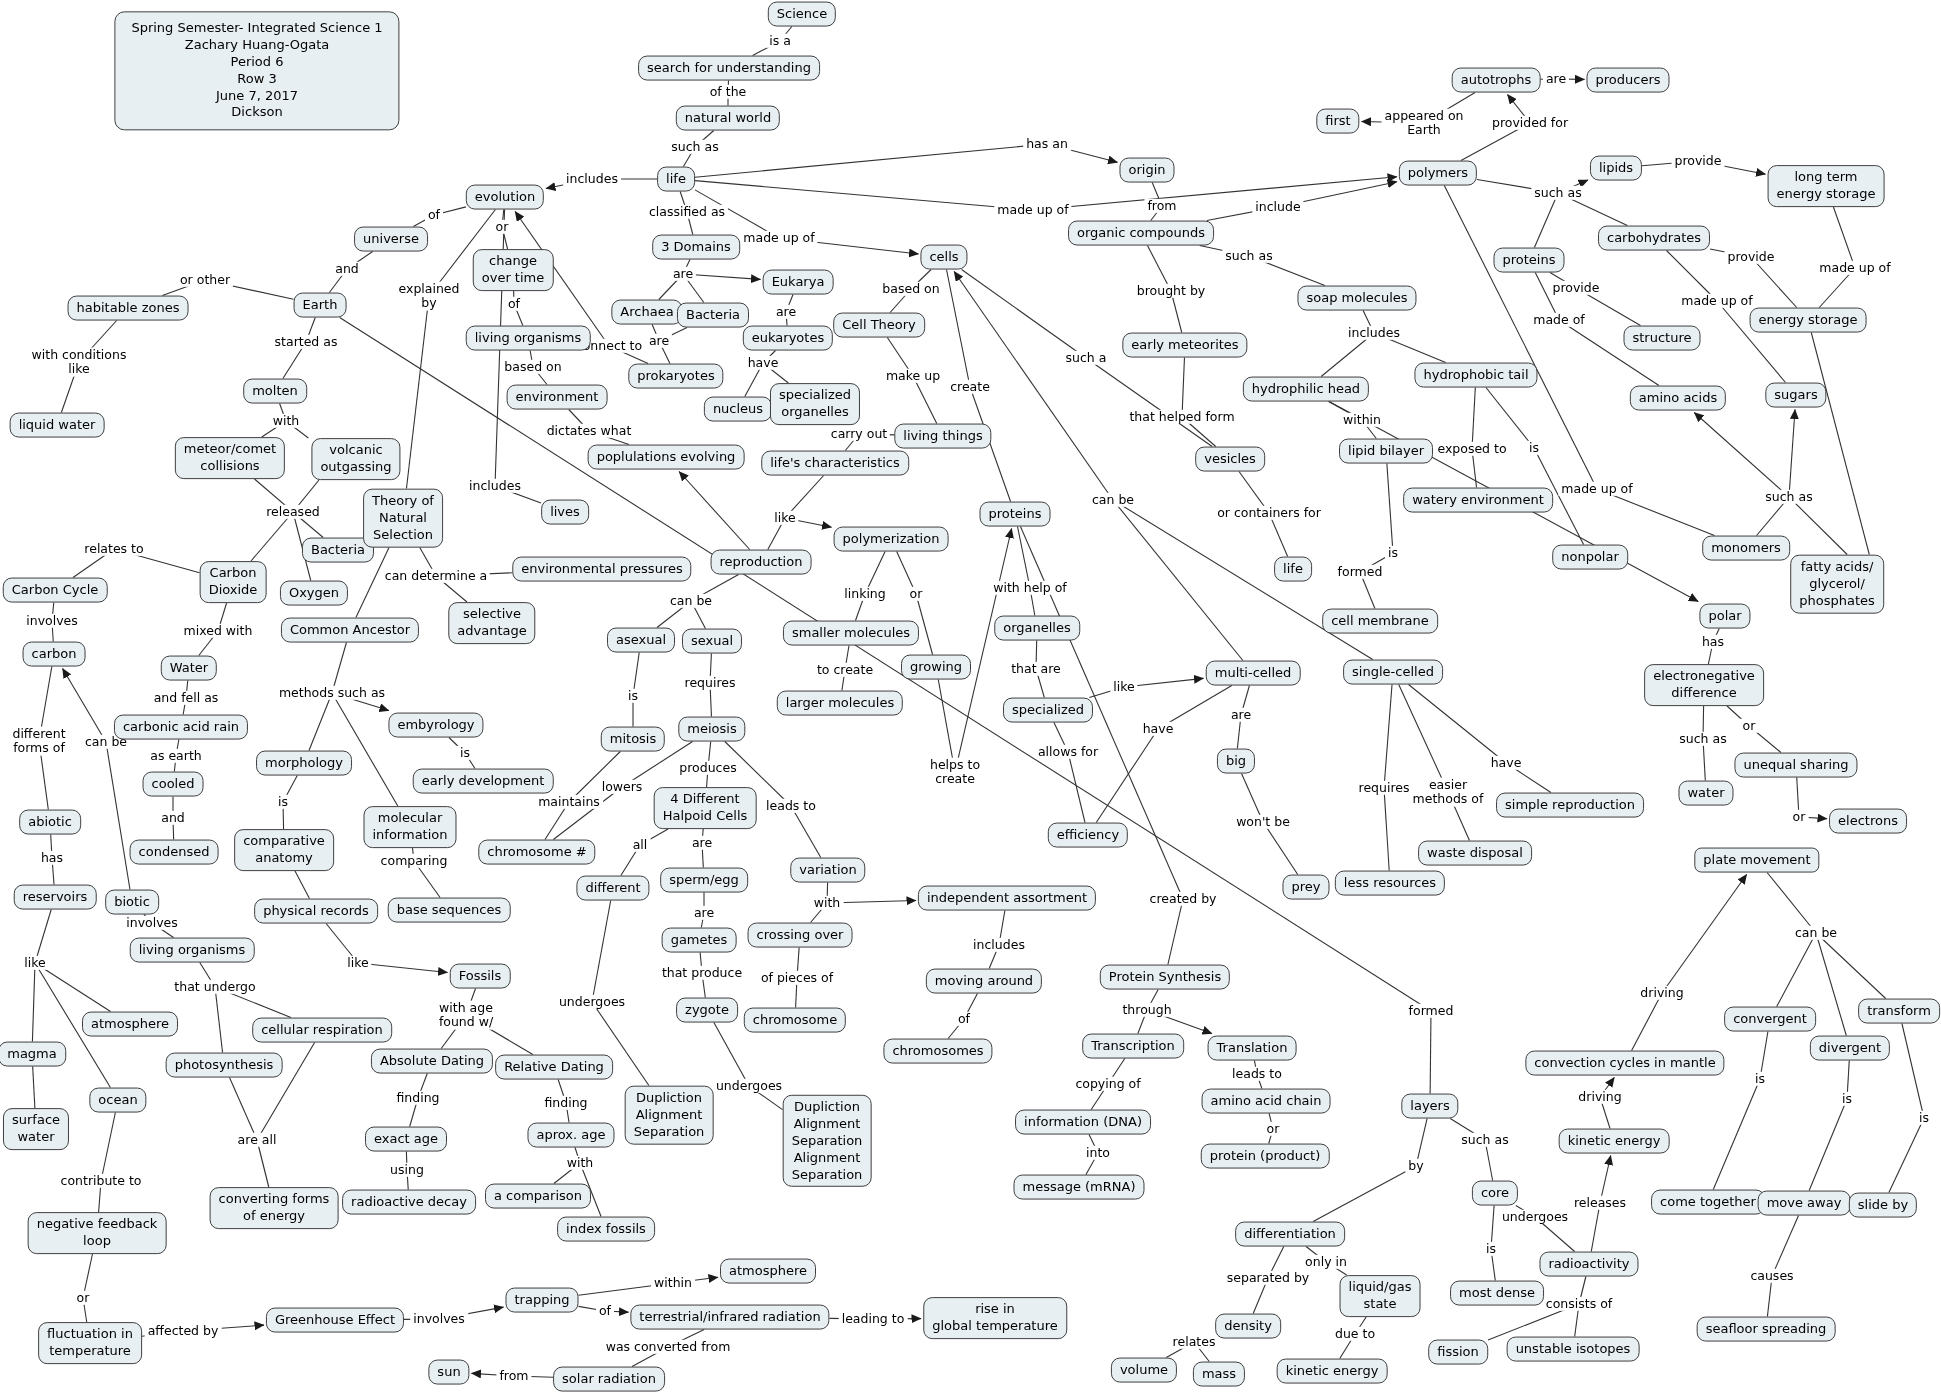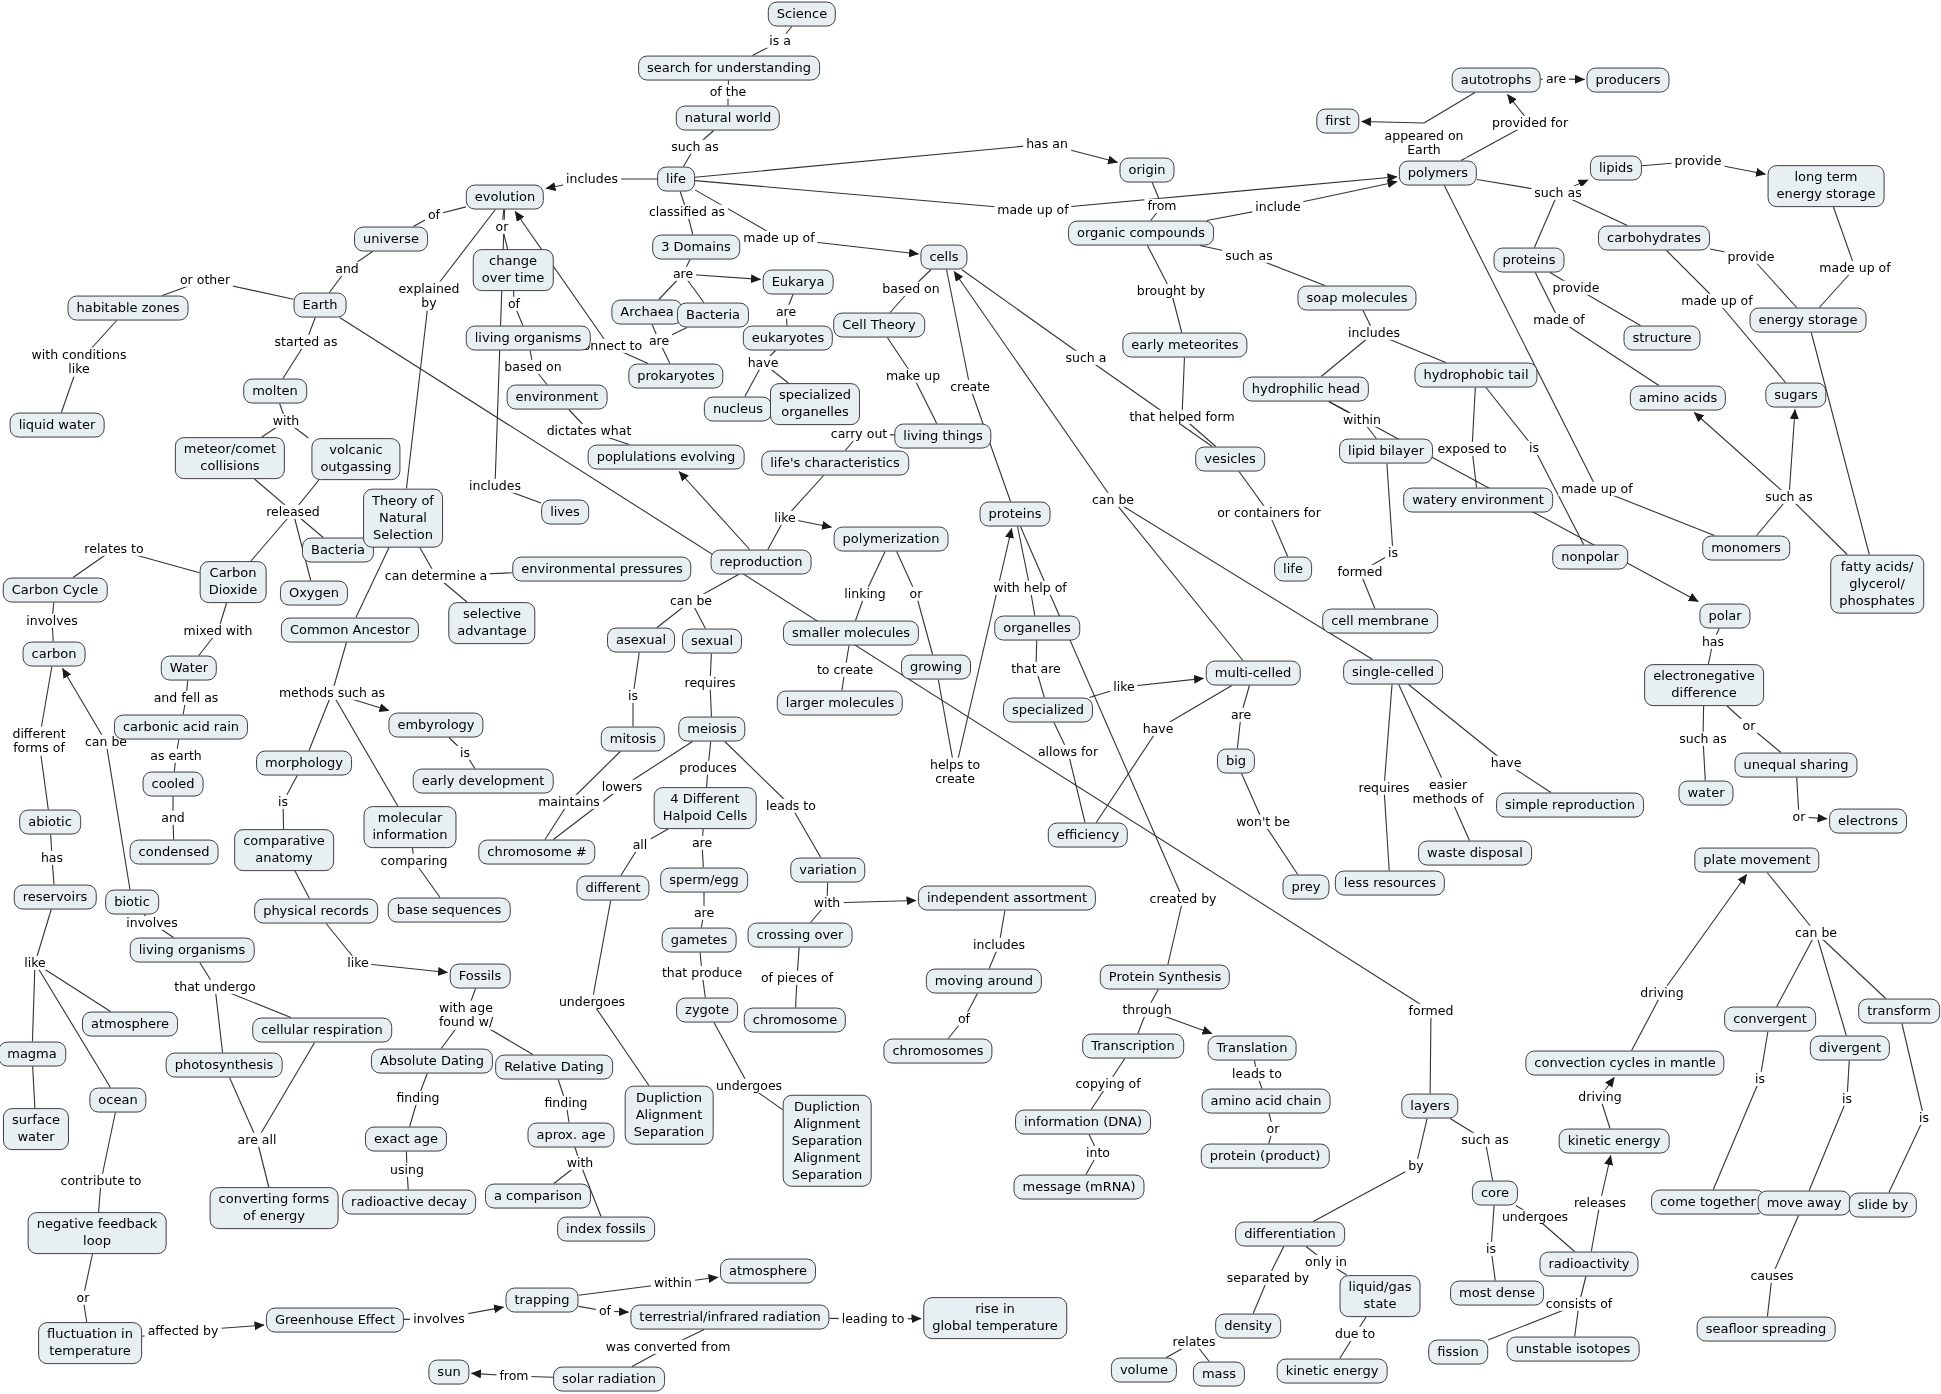--- a/index.html
+++ b/index.html
@@ -351,20 +351,26 @@
       <line x1="1306.0714285714287" y1="1246.5" x2="1326" y2="1262" stroke="#333333" stroke-width="1.1"></line>
       <line x1="1326" y1="1262" x2="1346.6470588235295" y2="1275" stroke="#333333" stroke-width="1.1"></line>
       <line x1="1283.75" y1="1246.5" x2="1268" y2="1278" stroke="#333333" stroke-width="1.1"></line>
       <line x1="1268" y1="1278" x2="1253.2083333333333" y2="1313.5" stroke="#333333" stroke-width="1.1"></line>
       <line x1="1215" y1="1335.7777777777778" x2="1194" y2="1342" stroke="#333333" stroke-width="1.1"></line>
       <line x1="1194" y1="1342" x2="1166.3214285714287" y2="1357.5" stroke="#333333" stroke-width="1.1"></line>
       <line x1="1194" y1="1342" x2="1209.234375" y2="1361.5" stroke="#333333" stroke-width="1.1"></line>
       <line x1="1366.1842105263158" y1="1317" x2="1355" y2="1334" stroke="#333333" stroke-width="1.1"></line>
       <line x1="1355" y1="1334" x2="1339.7702702702702" y2="1358.5" stroke="#333333" stroke-width="1.1"></line>
     </svg>
+<div class="node title" style="left: 257px; top: 71px;">Spring Semester- Integrated Science 1
+Zachary Huang-Ogata
+Period 6
+Row 3
+June 7, 2017
+Dickson</div>
     <div class="node" style="left: 802px; top: 14px;">Science</div>
     <div class="node" style="left: 729px; top: 68px;">search for understanding</div>
     <div class="node" style="left: 728px; top: 118px;">natural world</div>
     <div class="node" style="left: 676px; top: 179px;">life</div>
     <div class="node" style="left: 696px; top: 247px;">3 Domains</div>
     <div class="node" style="left: 647px; top: 312px;">Archaea</div>
     <div class="node" style="left: 713px; top: 315px;">Bacteria</div>
     <div class="node" style="left: 798px; top: 282px;">Eukarya</div>
     <div class="node" style="left: 788px; top: 338px;">eukaryotes</div>
     <div class="node" style="left: 676px; top: 376px;">prokaryotes</div>
@@ -510,21 +516,21 @@
     <div class="node" style="left: 1496px; top: 80px;">autotrophs</div>
     <div class="node" style="left: 1628px; top: 80px;">producers</div>
     <div class="node" style="left: 1338px; top: 121px;">first</div>
     <div class="node" style="left: 1616px; top: 168px;">lipids</div>
     <div class="node" style="left: 1826px; top: 186px;">long term
 energy storage</div>
     <div class="node" style="left: 1654px; top: 238px;">carbohydrates</div>
     <div class="node" style="left: 1808px; top: 320px;">energy storage</div>
     <div class="node" style="left: 1796px; top: 395px;">sugars</div>
     <div class="node" style="left: 1746px; top: 548px;">monomers</div>
-    <div class="node" style="left: 1877px; top: 584px;">fatty acids/
+    <div class="node" style="left: 1837px; top: 584px;">fatty acids/
 glycerol/
 phosphates</div>
     <div class="node" style="left: 1725px; top: 616px;">polar</div>
     <div class="node" style="left: 1704px; top: 685px;">electronegative
 difference</div>
     <div class="node" style="left: 1706px; top: 793px;">water</div>
     <div class="node" style="left: 1796px; top: 765px;">unequal sharing</div>
     <div class="node" style="left: 1868px; top: 821px;">electrons</div>
     <div class="node" style="left: 1757px; top: 860px; border-radius: 7px;">plate movement</div>
     <div class="node" style="left: 1770px; top: 1019px;">convergent</div>
@@ -688,21 +694,21 @@
     <div class="lbl" style="left: 1362px; top: 420px;">within</div>
     <div class="lbl" style="left: 1472px; top: 449px;">exposed to</div>
     <div class="lbl" style="left: 1534px; top: 448px;">is</div>
     <div class="lbl" style="left: 1360px; top: 572px;">formed</div>
     <div class="lbl" style="left: 1393px; top: 553px;">is</div>
     <div class="lbl" style="left: 1171px; top: 291px;">brought by</div>
     <div class="lbl" style="left: 1162px; top: 206px;">from</div>
     <div class="lbl" style="left: 1278px; top: 207px;">include</div>
     <div class="lbl" style="left: 1249px; top: 256px;">such as</div>
     <div class="lbl" style="left: 1374px; top: 333px;">includes</div>
-    <div class="lbl" style="left: 1424px; top: 123px; margin-top: 20px;">appeared on
+    <div class="lbl" style="left: 1424px; top: 123px;">appeared on
 Earth</div>
     <div class="lbl" style="left: 1556px; top: 79px;">are</div>
     <div class="lbl" style="left: 1530px; top: 123px;">provided for</div>
     <div class="lbl" style="left: 1558px; top: 193px;">such as</div>
     <div class="lbl" style="left: 1698px; top: 161px;">provide</div>
     <div class="lbl" style="left: 1576px; top: 288px;">provide</div>
     <div class="lbl" style="left: 1559px; top: 320px;">made of</div>
     <div class="lbl" style="left: 1751px; top: 257px;">provide</div>
     <div class="lbl" style="left: 1855px; top: 268px;">made up of</div>
     <div class="lbl" style="left: 1717px; top: 301px;">made up of</div>

